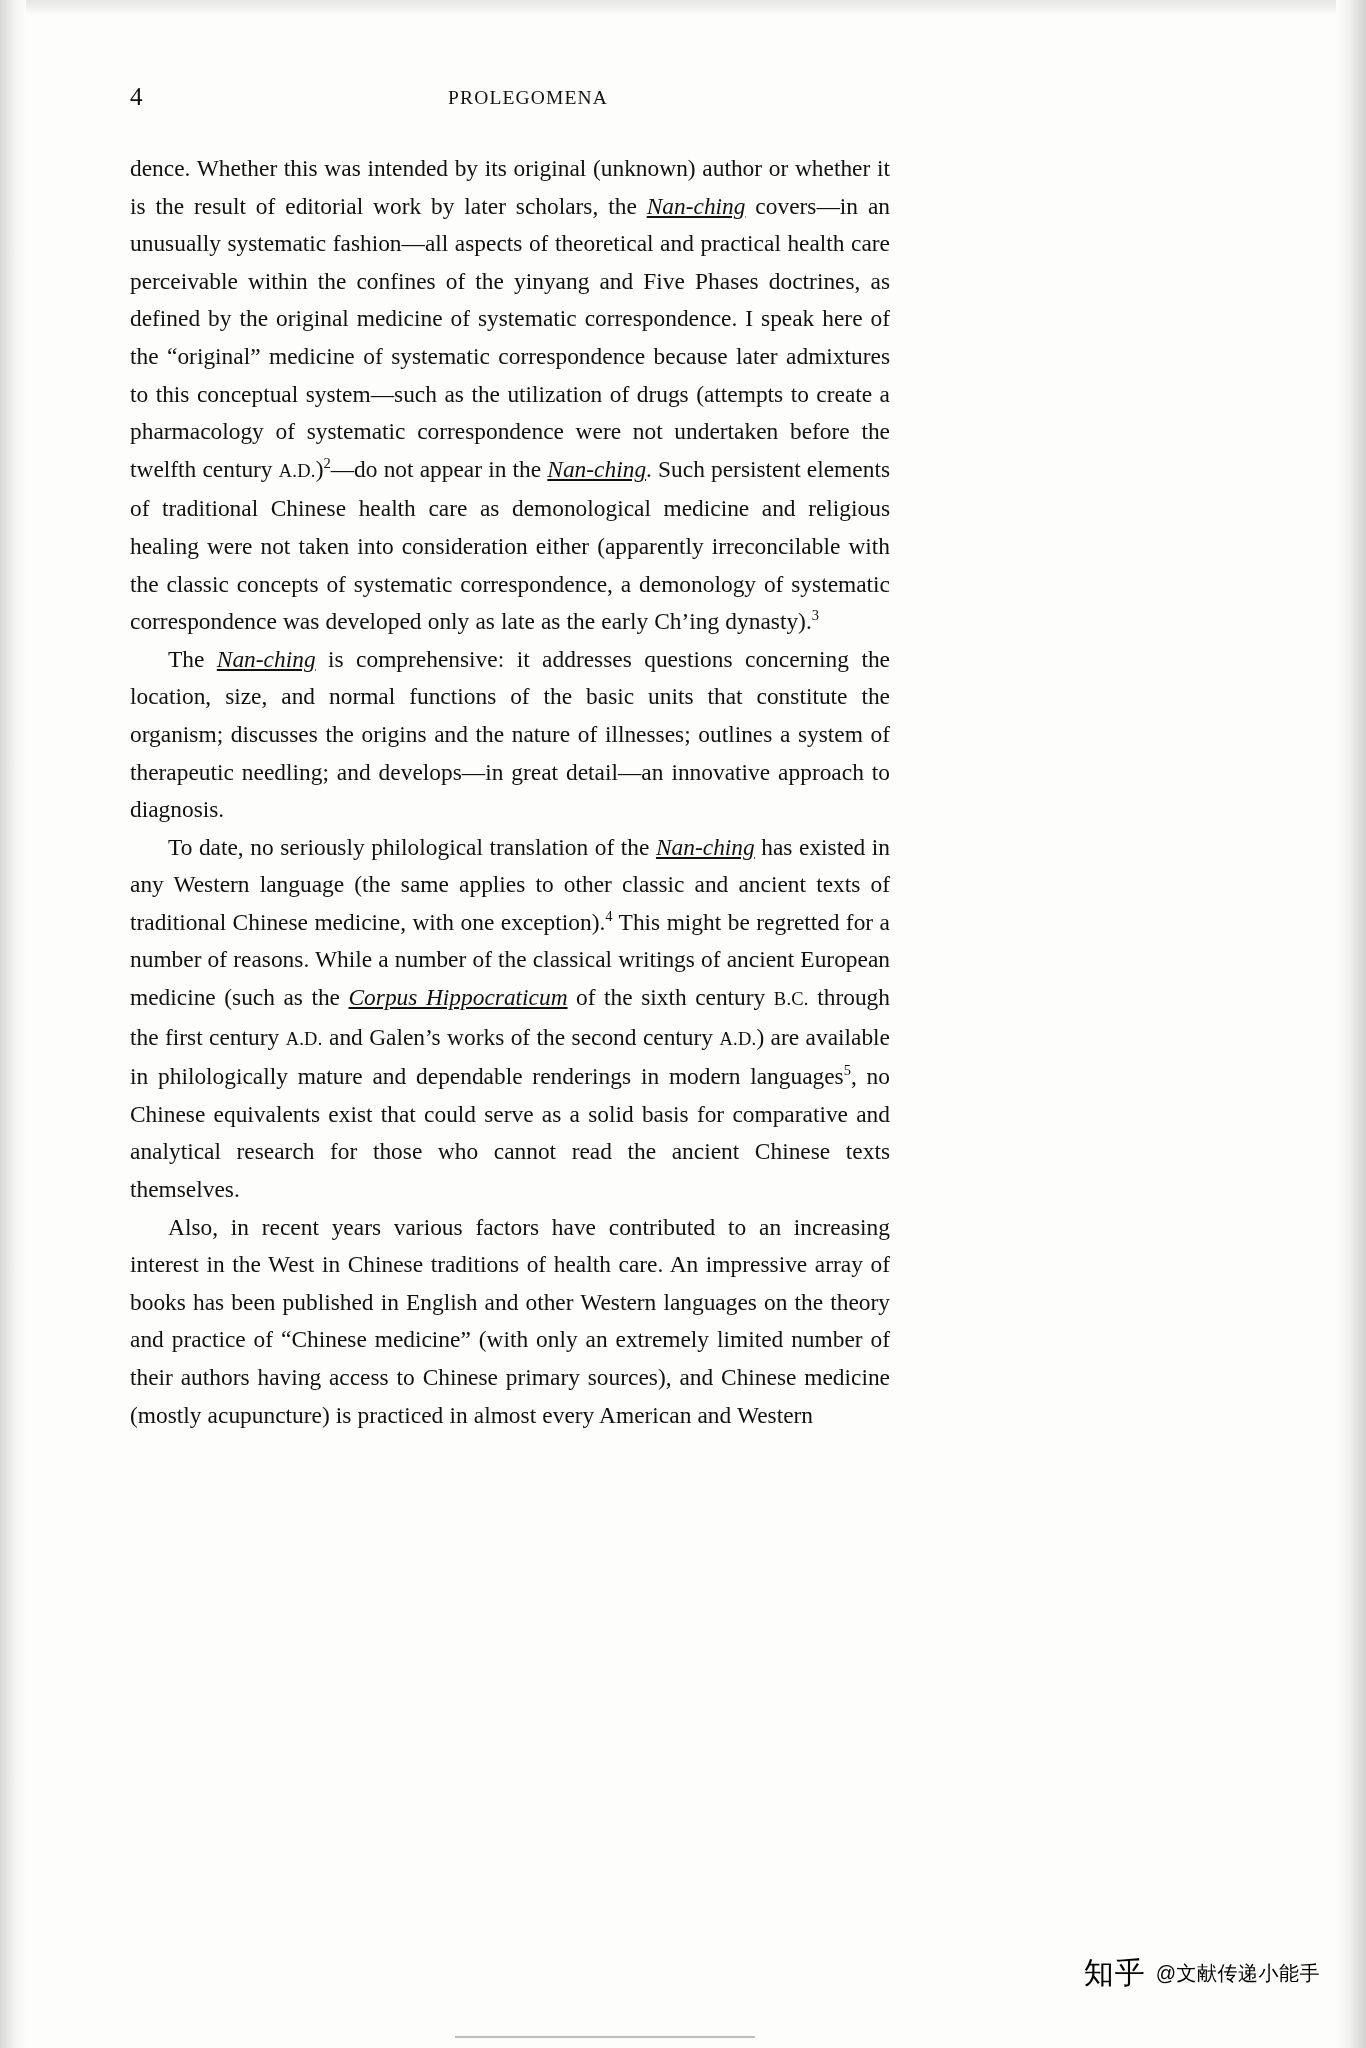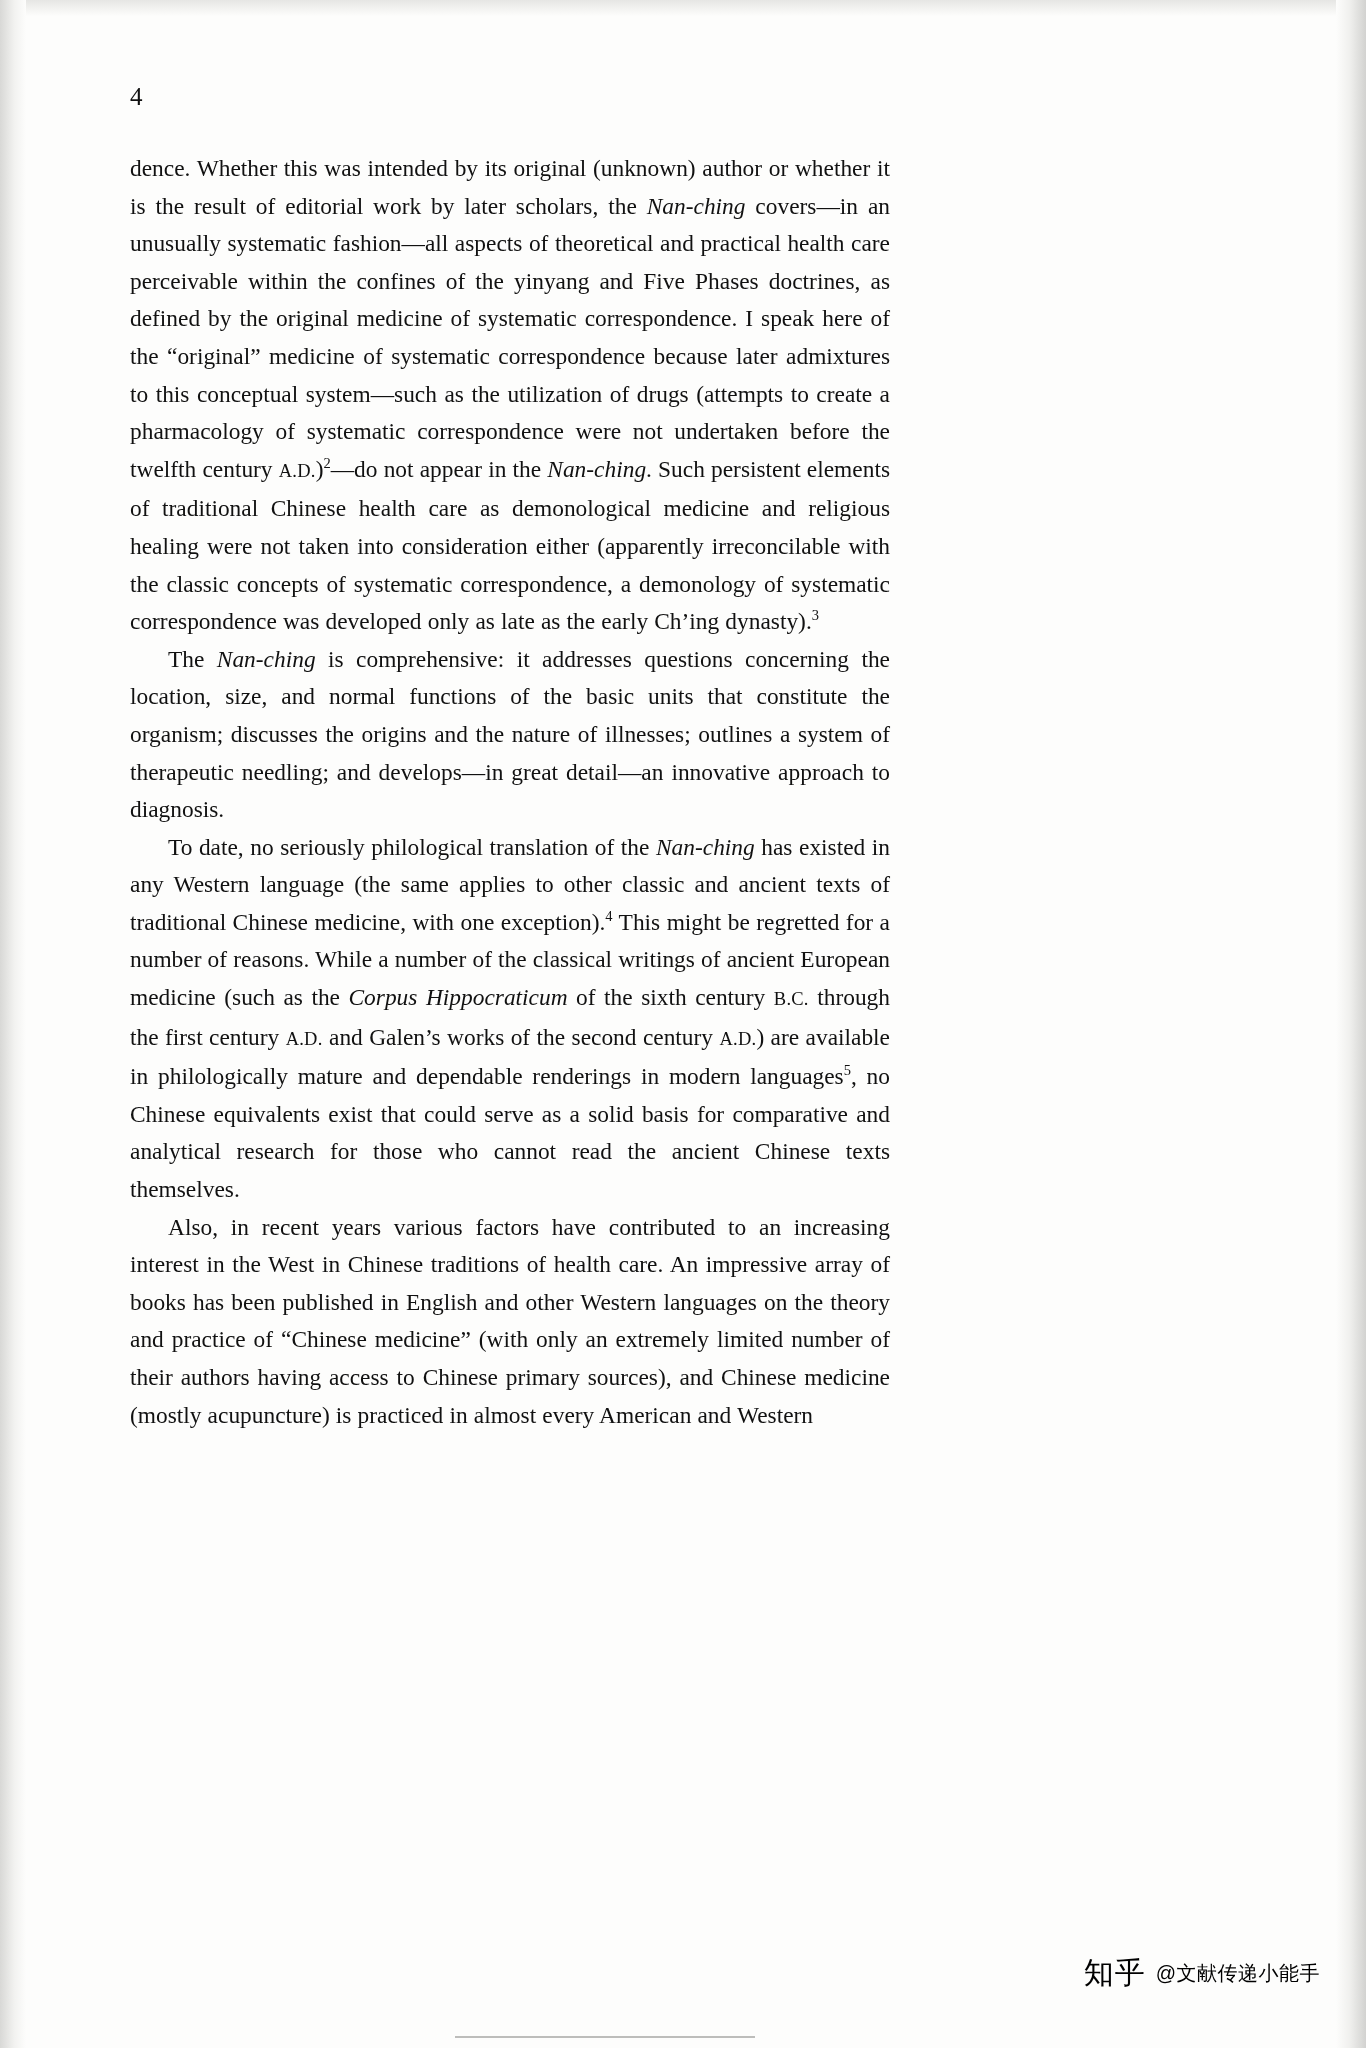--- a/index.html
+++ b/index.html
@@ -89,21 +89,21 @@
     word-spacing: 0.3px;
   }
   .body-text p {
     margin: 0;
     text-indent: 0;
   }
   .body-text p.indent {
     text-indent: 38px;
   }
 
-  i, em { font-style: italic; }
+  i, em { font-style: italic; text-decoration: underline; }
 
   .sc {
     font-size: 0.79em;
     letter-spacing: 0.25px;
   }
   sup {
     font-size: 0.62em;
     vertical-align: super;
     line-height: 0;
   }
@@ -147,20 +147,21 @@
 
 <div class="scan-page">
   <div class="scan-edge-top"></div>
   <div class="scan-edge-left"></div>
   <div class="scan-edge-right"></div>
 
   <div class="page-inner">
 
     <div class="running-head">
       <div class="folio">4</div>
+      <div class="head-title">PROLEGOMENA</div>
     </div>
 
     <div class="body-text" id="body-text">
         <p>dence. Whether this was intended by its original (unknown) author or whether it is the result of editorial work by later scholars, the <i>Nan-ching</i> covers—in an unusually systematic fashion—all aspects of theoretical and practical health care perceivable within the confines of the yinyang and Five Phases doctrines, as defined by the original medicine of systematic correspondence. I speak here of the “original” medicine of systematic correspondence because later admixtures to this conceptual system—such as the utilization of drugs (attempts to create a pharmacology of systematic correspondence were not undertaken before the twelfth century <span class="sc">A.D.</span>)<sup>2</sup>—do not appear in the <i>Nan-ching</i>. Such persistent elements of traditional Chinese health care as demonological medicine and religious healing were not taken into consideration either (apparently irreconcilable with the classic concepts of systematic correspondence, a demonology of systematic correspondence was developed only as late as the early Ch’ing dynasty).<sup>3</sup></p>
         <p class="indent">The <i>Nan-ching</i> is comprehensive: it addresses questions concerning the location, size, and normal functions of the basic units that constitute the organism; discusses the origins and the nature of illnesses; outlines a system of therapeutic needling; and develops—in great detail—an innovative approach to diagnosis.</p>
         <p class="indent">To date, no seriously philological translation of the <i>Nan-ching</i> has existed in any Western language (the same applies to other classic and ancient texts of traditional Chinese medicine, with one exception).<sup>4</sup> This might be regretted for a number of reasons. While a number of the classical writings of ancient European medicine (such as the <i>Corpus Hippocraticum</i> of the sixth century <span class="sc">B.C.</span> through the first century <span class="sc">A.D.</span> and Galen’s works of the second century <span class="sc">A.D.</span>) are available in philologically mature and dependable renderings in modern languages<sup>5</sup>, no Chinese equivalents exist that could serve as a solid basis for comparative and analytical research for those who cannot read the ancient Chinese texts themselves.</p>
         <p class="indent">Also, in recent years various factors have contributed to an increasing interest in the West in Chinese traditions of health care. An impressive array of books has been published in English and other Western languages on the theory and practice of “Chinese medicine” (with only an extremely limited number of their authors having access to Chinese primary sources), and Chinese medicine (mostly acupuncture) is practiced in almost every American and Western</p>
       </div>
 
   </div>

